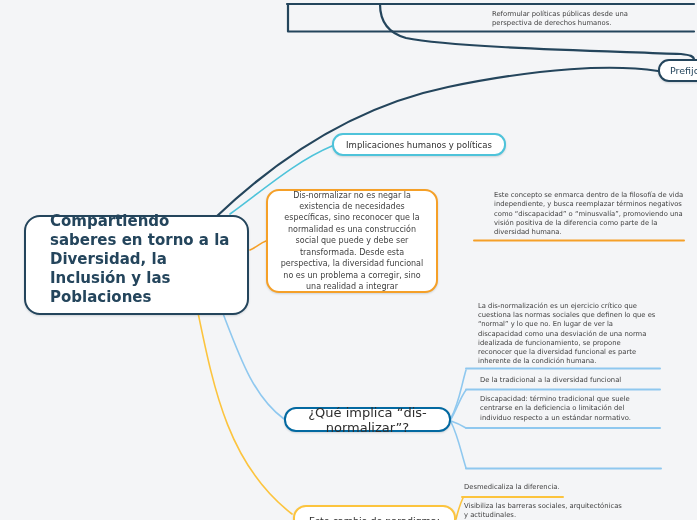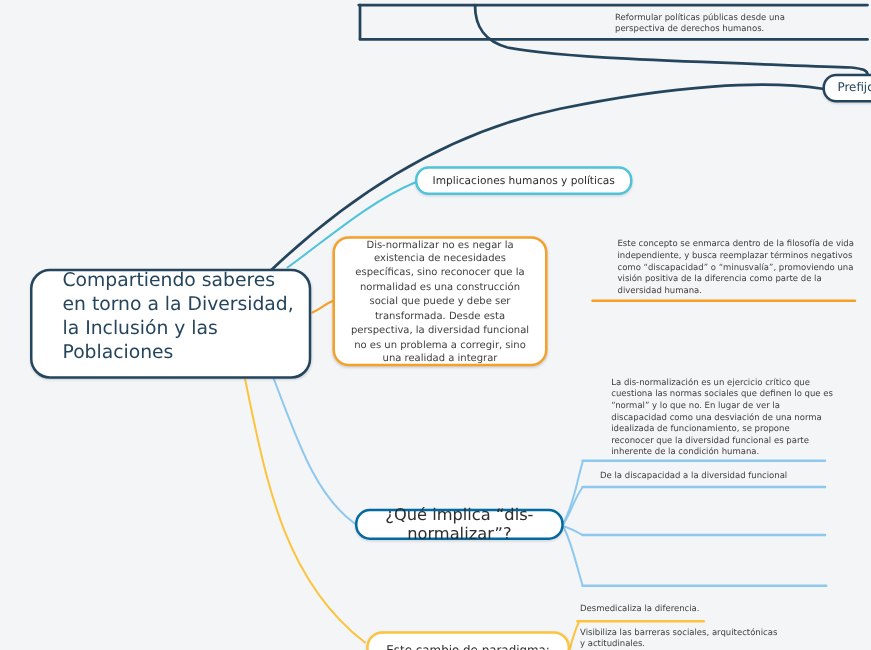--- a/index.html
+++ b/index.html
@@ -27,26 +27,26 @@
     position: absolute;
     background: #ffffff;
     box-shadow: 0 1px 2px rgba(40,60,80,.18);
     display: flex;
     align-items: center;
     justify-content: center;
     text-align: center;
     color: #2e2e2e;
   }
   .central {
-    left: 24px; top: 215px; width: 225px; height: 88px;
+    left: 24px; top: 215px; width: 225px; height: 100px;
     border: 2.5px solid #24455c;
     border-radius: 16px;
     color: #24455c;
     font-size: 15px;
-    font-weight: normal;
+    font-weight: bold;
     line-height: 19px;
     text-align: left;
     justify-content: flex-start;
     padding: 6px 8px 18px 24px;
   }
   .prefijo {
     left: 658px; top: 59px; width: 56px; height: 23px;
     border: 2px solid #24455c;
     border-radius: 11px;
     color: #24455c;
@@ -87,21 +87,21 @@
   }
   .txt {
     position: absolute;
     color: #3f3f3f;
     font-size: 6.8px;
     line-height: 9.3px;
     text-align: left;
   }
   .t-reformular { left: 492px; top: 10px;  width: 150px; }
   .t-concepto   { left: 494px; top: 191px; width: 197px; }
-  .t-disnorm    { left: 489px; top: 302px; width: 178px; line-height: 9.2px; }
+  .t-disnorm    { left: 478px; top: 302px; width: 178px; line-height: 9.2px; }
   .t-delad      { left: 480px; top: 376px; width: 185px; }
   .t-discap     { left: 480px; top: 395px; width: 172px; }
   .t-divers     { left: 480px; top: 433px; width: 185px; }
   .t-desmed     { left: 464px; top: 483px; width: 155px; }
   .t-visib      { left: 464px; top: 502px; width: 162px; }
 </style>
 </head>
 <body>
 
 <div class="canvas">
@@ -145,21 +145,22 @@
   <div class="node que-implica">¿Qué implica “dis-normalizar”?</div>
 
   <div class="node este-cambio">Este cambio de paradigma:</div>
 
   <div class="txt t-concepto">Este concepto se enmarca dentro de la filosofía de vida independiente, y busca reemplazar términos negativos como “discapacidad” o “minusvalía”, promoviendo una visión positiva de la diferencia como parte de la diversidad humana.</div>
 
   <div class="txt t-reformular">Reformular políticas públicas desde una perspectiva de derechos humanos.</div>
 
   <div class="txt t-disnorm">La dis-normalización es un ejercicio crítico que cuestiona las normas sociales que definen lo que es “normal” y lo que no. En lugar de ver la discapacidad como una desviación de una norma idealizada de funcionamiento, se propone reconocer que la diversidad funcional es parte inherente de la condición humana.</div>
 
-  <div class="txt t-delad">De la discapacidad a la diversidad funcional</div>
+  <div class="txt t-delad">De la tradicional a la diversidad funcional</div>
 
+  <div class="txt t-discap">Discapacidad: término tradicional que suele centrarse en la deficiencia o limitación del individuo respecto a un estándar normativo.</div>
 
 
   <div class="txt t-desmed">Desmedicaliza la diferencia.</div>
 
   <div class="txt t-visib">Visibiliza las barreras sociales, arquitectónicas y actitudinales.</div>
 
 </div>
 
 </body></html>

